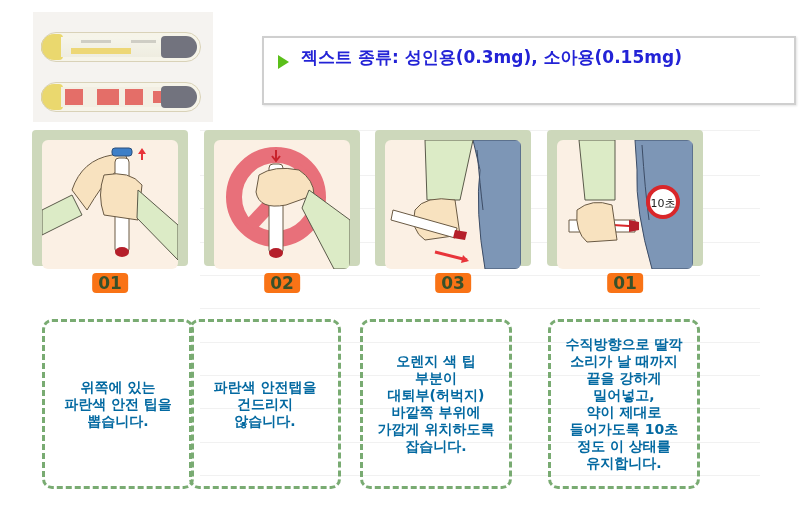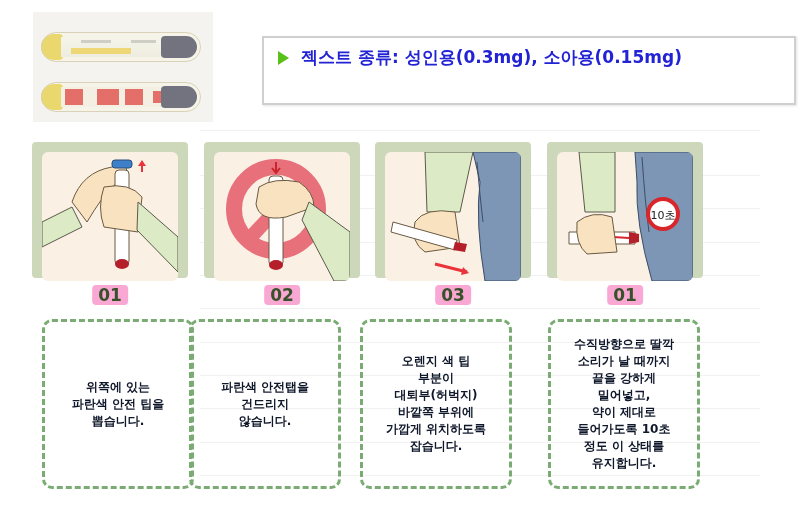--- a/index.html
+++ b/index.html
@@ -6,27 +6,27 @@
   body { width:800px; height:515px; position:relative; overflow:hidden; font-family:"DejaVu Sans","Liberation Sans",sans-serif; }
   .bg-lines { position:absolute; left:0; top:130px; width:800px; height:380px; }
   .bg-line { position:absolute; left:200px; right:40px; height:1px; background:#f1f1f1; }
   .photo { position:absolute; left:33px; top:12px; width:180px; height:110px; background:#f5f3f0; overflow:hidden; }
   .pen { position:absolute; left:8px; width:160px; height:30px; border-radius:15px; }
   .pen .cap { position:absolute; left:0; top:2px; width:22px; height:26px; border-radius:13px 4px 4px 13px; background:#e2c833; }
   .pen .body { position:absolute; left:20px; top:5px; width:105px; height:20px; }
   .pen .end { position:absolute; right:4px; top:4px; width:36px; height:22px; border-radius:4px 11px 11px 4px; background:#2a2d4c; }
   .pen .shell { position:absolute; left:0; top:0; right:0; bottom:0; border-radius:15px; border:1px solid #d9d2b8; background:rgba(250,245,220,0.35); }
   .info-box { position:absolute; left:262px; top:36px; width:530px; height:65px; border:2px solid #cfcfcf; box-shadow:1px 1px 2px #e3e3e3; background:#fff; }
-  .info-line { position:absolute; left:14px; display:flex; align-items:center; font-size:17px; color:#2323d6; font-weight:bold; white-space:nowrap; }
+  .info-line { position:absolute; left:14px; display:flex; align-items:flex-end; font-size:17px; color:#2323d6; font-weight:bold; white-space:nowrap; }
   .tri { width:0; height:0; border-top:7px solid transparent; border-bottom:7px solid transparent; border-left:11px solid #5bbf1a; margin-right:12px; }
-  .card { position:absolute; top:142px; width:156px; height:136px; background:#cdd8bb; border-radius:4px; }
+  .card { position:absolute; top:130px; width:156px; height:136px; background:#cdd8bb; border-radius:4px; }
   .panel { position:absolute; left:10px; top:10px; width:136px; height:129px; background:#fbf0e4; border-radius:6px; overflow:hidden; }
-  .num { position:absolute; left:50%; transform:translateX(-50%); top:143px; height:20px; padding:0 6px; background:#f9a8d4; border-radius:4px; font-weight:bold; font-size:17px; color:#38512a; line-height:20px; }
+  .num { position:absolute; left:50%; transform:translateX(-50%); top:143px; height:20px; padding:0 6px; background:#f97316; border-radius:4px; font-weight:bold; font-size:17px; color:#38512a; line-height:20px; }
   .desc { position:absolute; top:319px; width:152px; height:170px; border:3px dashed #79ab72; border-radius:10px; display:flex; align-items:center; justify-content:center; text-align:center; box-sizing:border-box; }
-  .desc span { font-size:12px; line-height:17px; color:#0f172a; font-weight:bold; white-space:pre-line; }
+  .desc span { font-size:14px; line-height:17px; color:#0369a1; font-weight:bold; white-space:pre-line; }
   svg { display:block; }
 </style>
 </head>
 <body>
 
 <div class="bg-lines">
   <div class="bg-line" style="top:0px"></div>
   <div class="bg-line" style="top:45px"></div>
   <div class="bg-line" style="top:78px"></div>
   <div class="bg-line" style="top:112px"></div>

